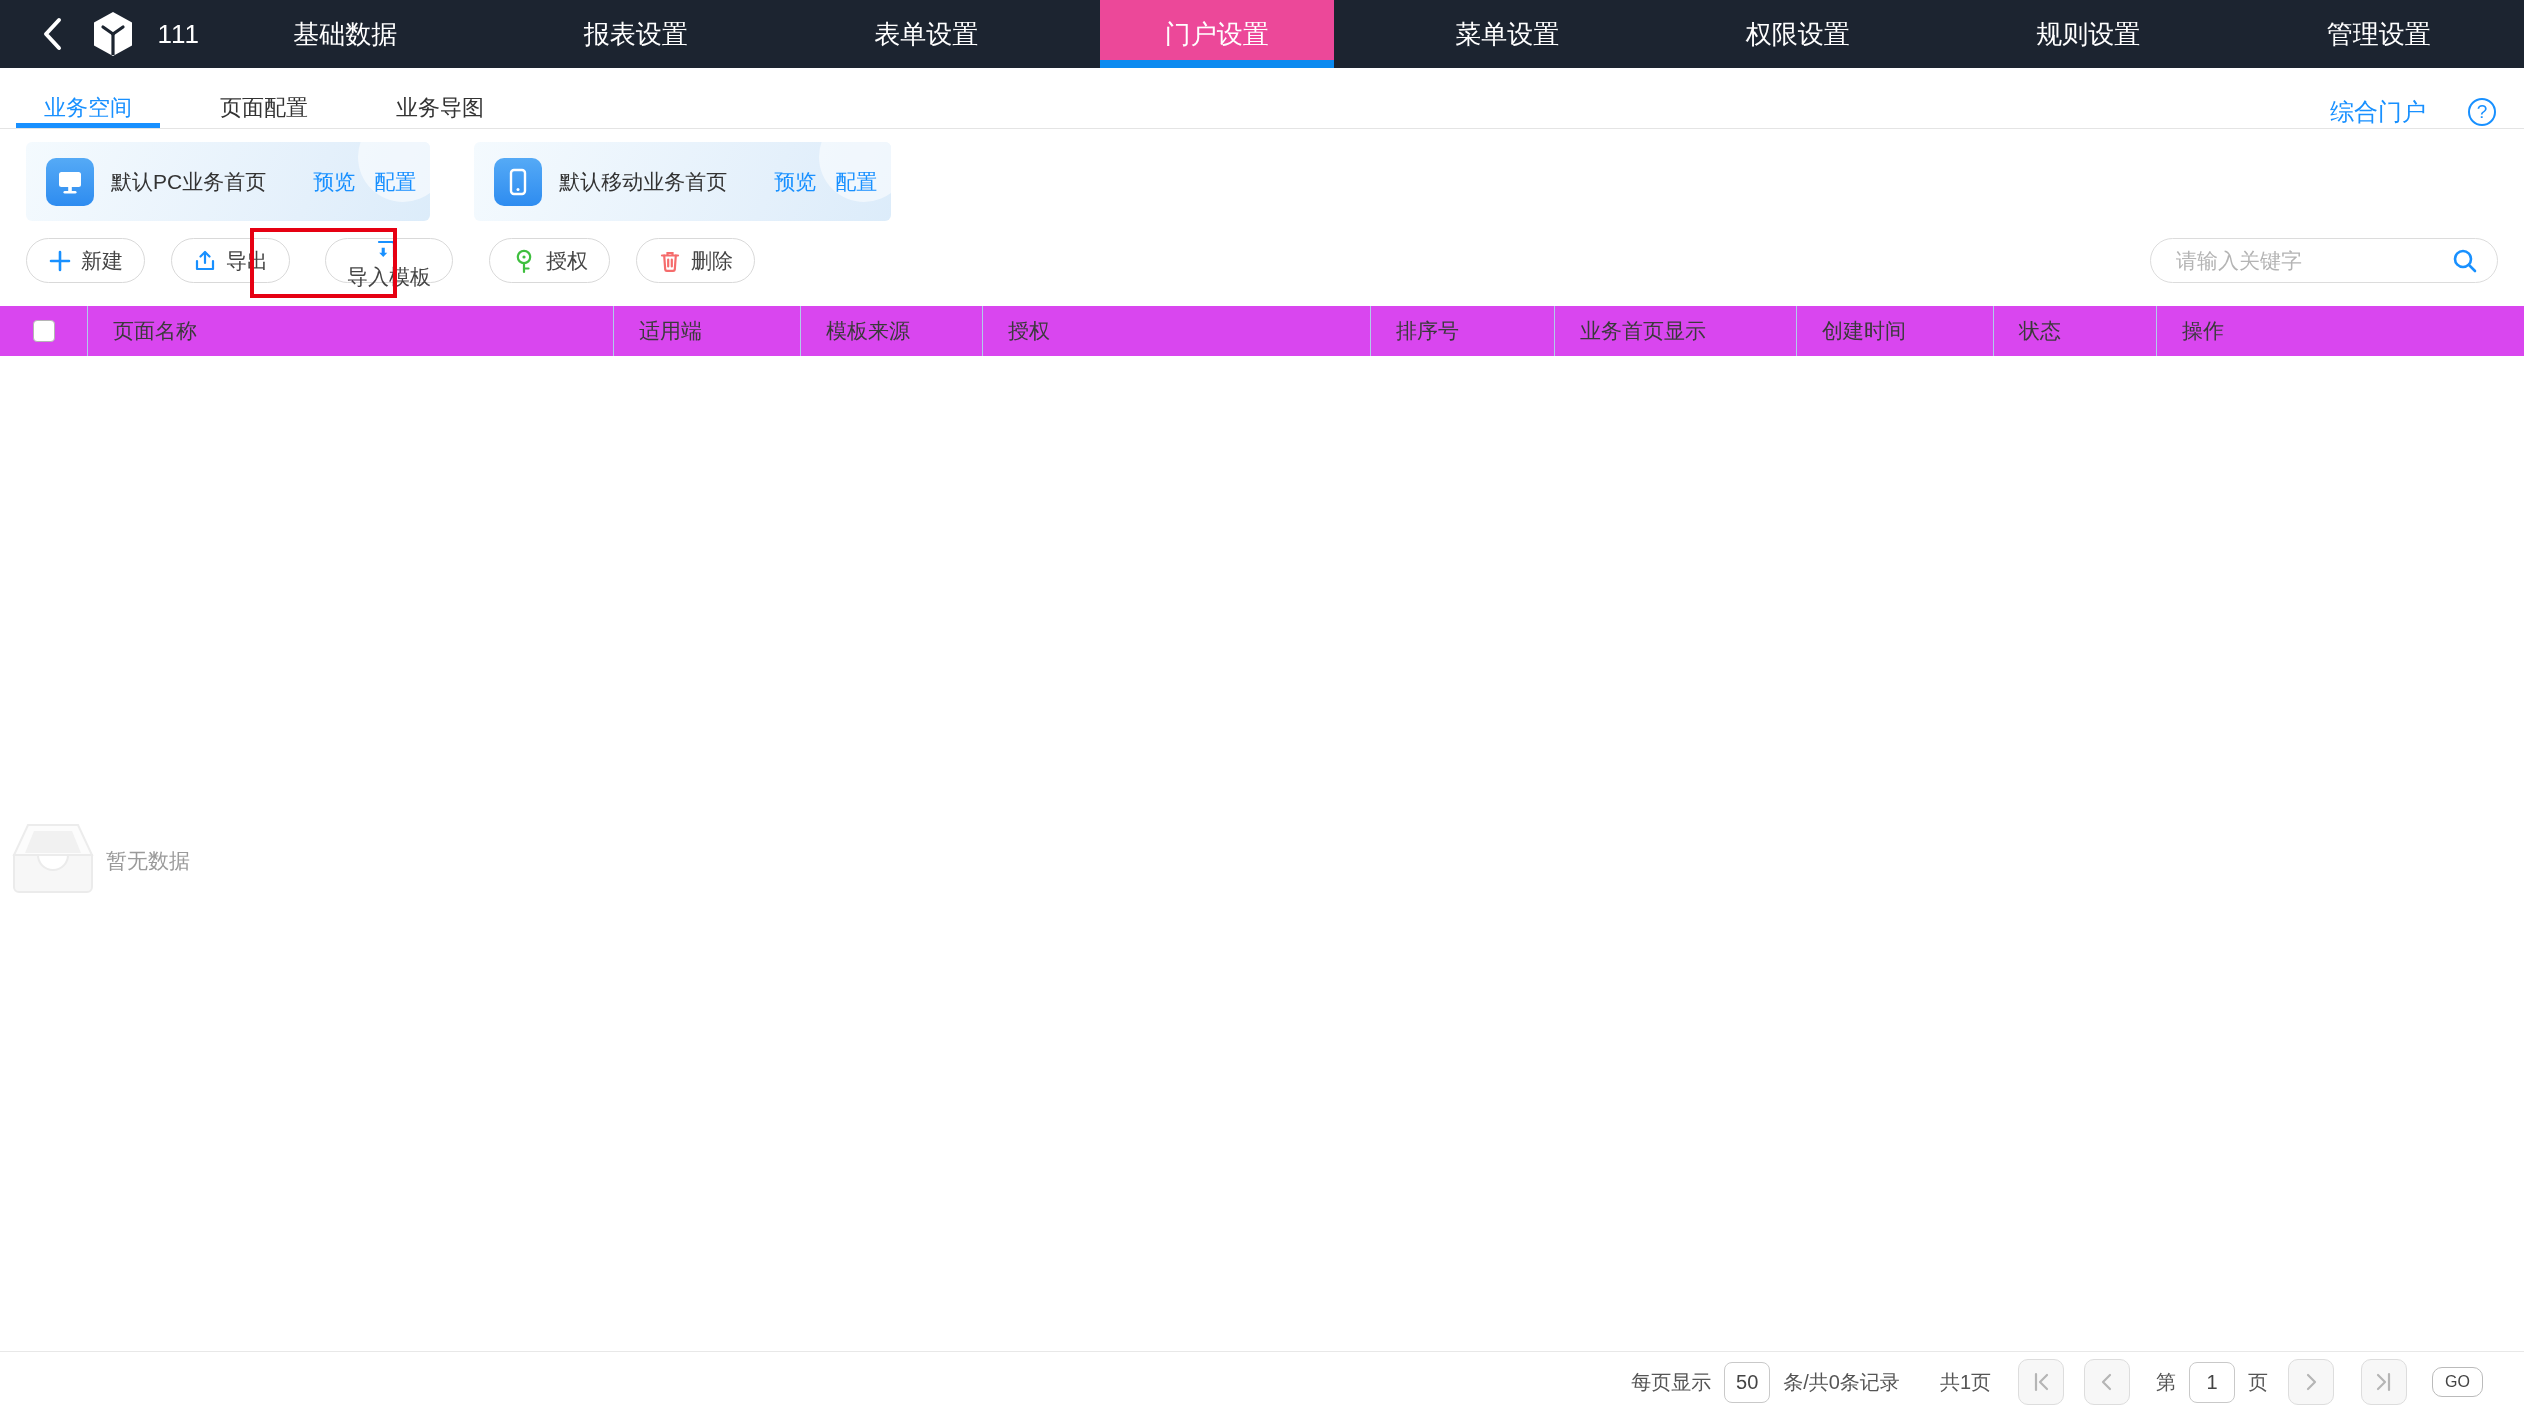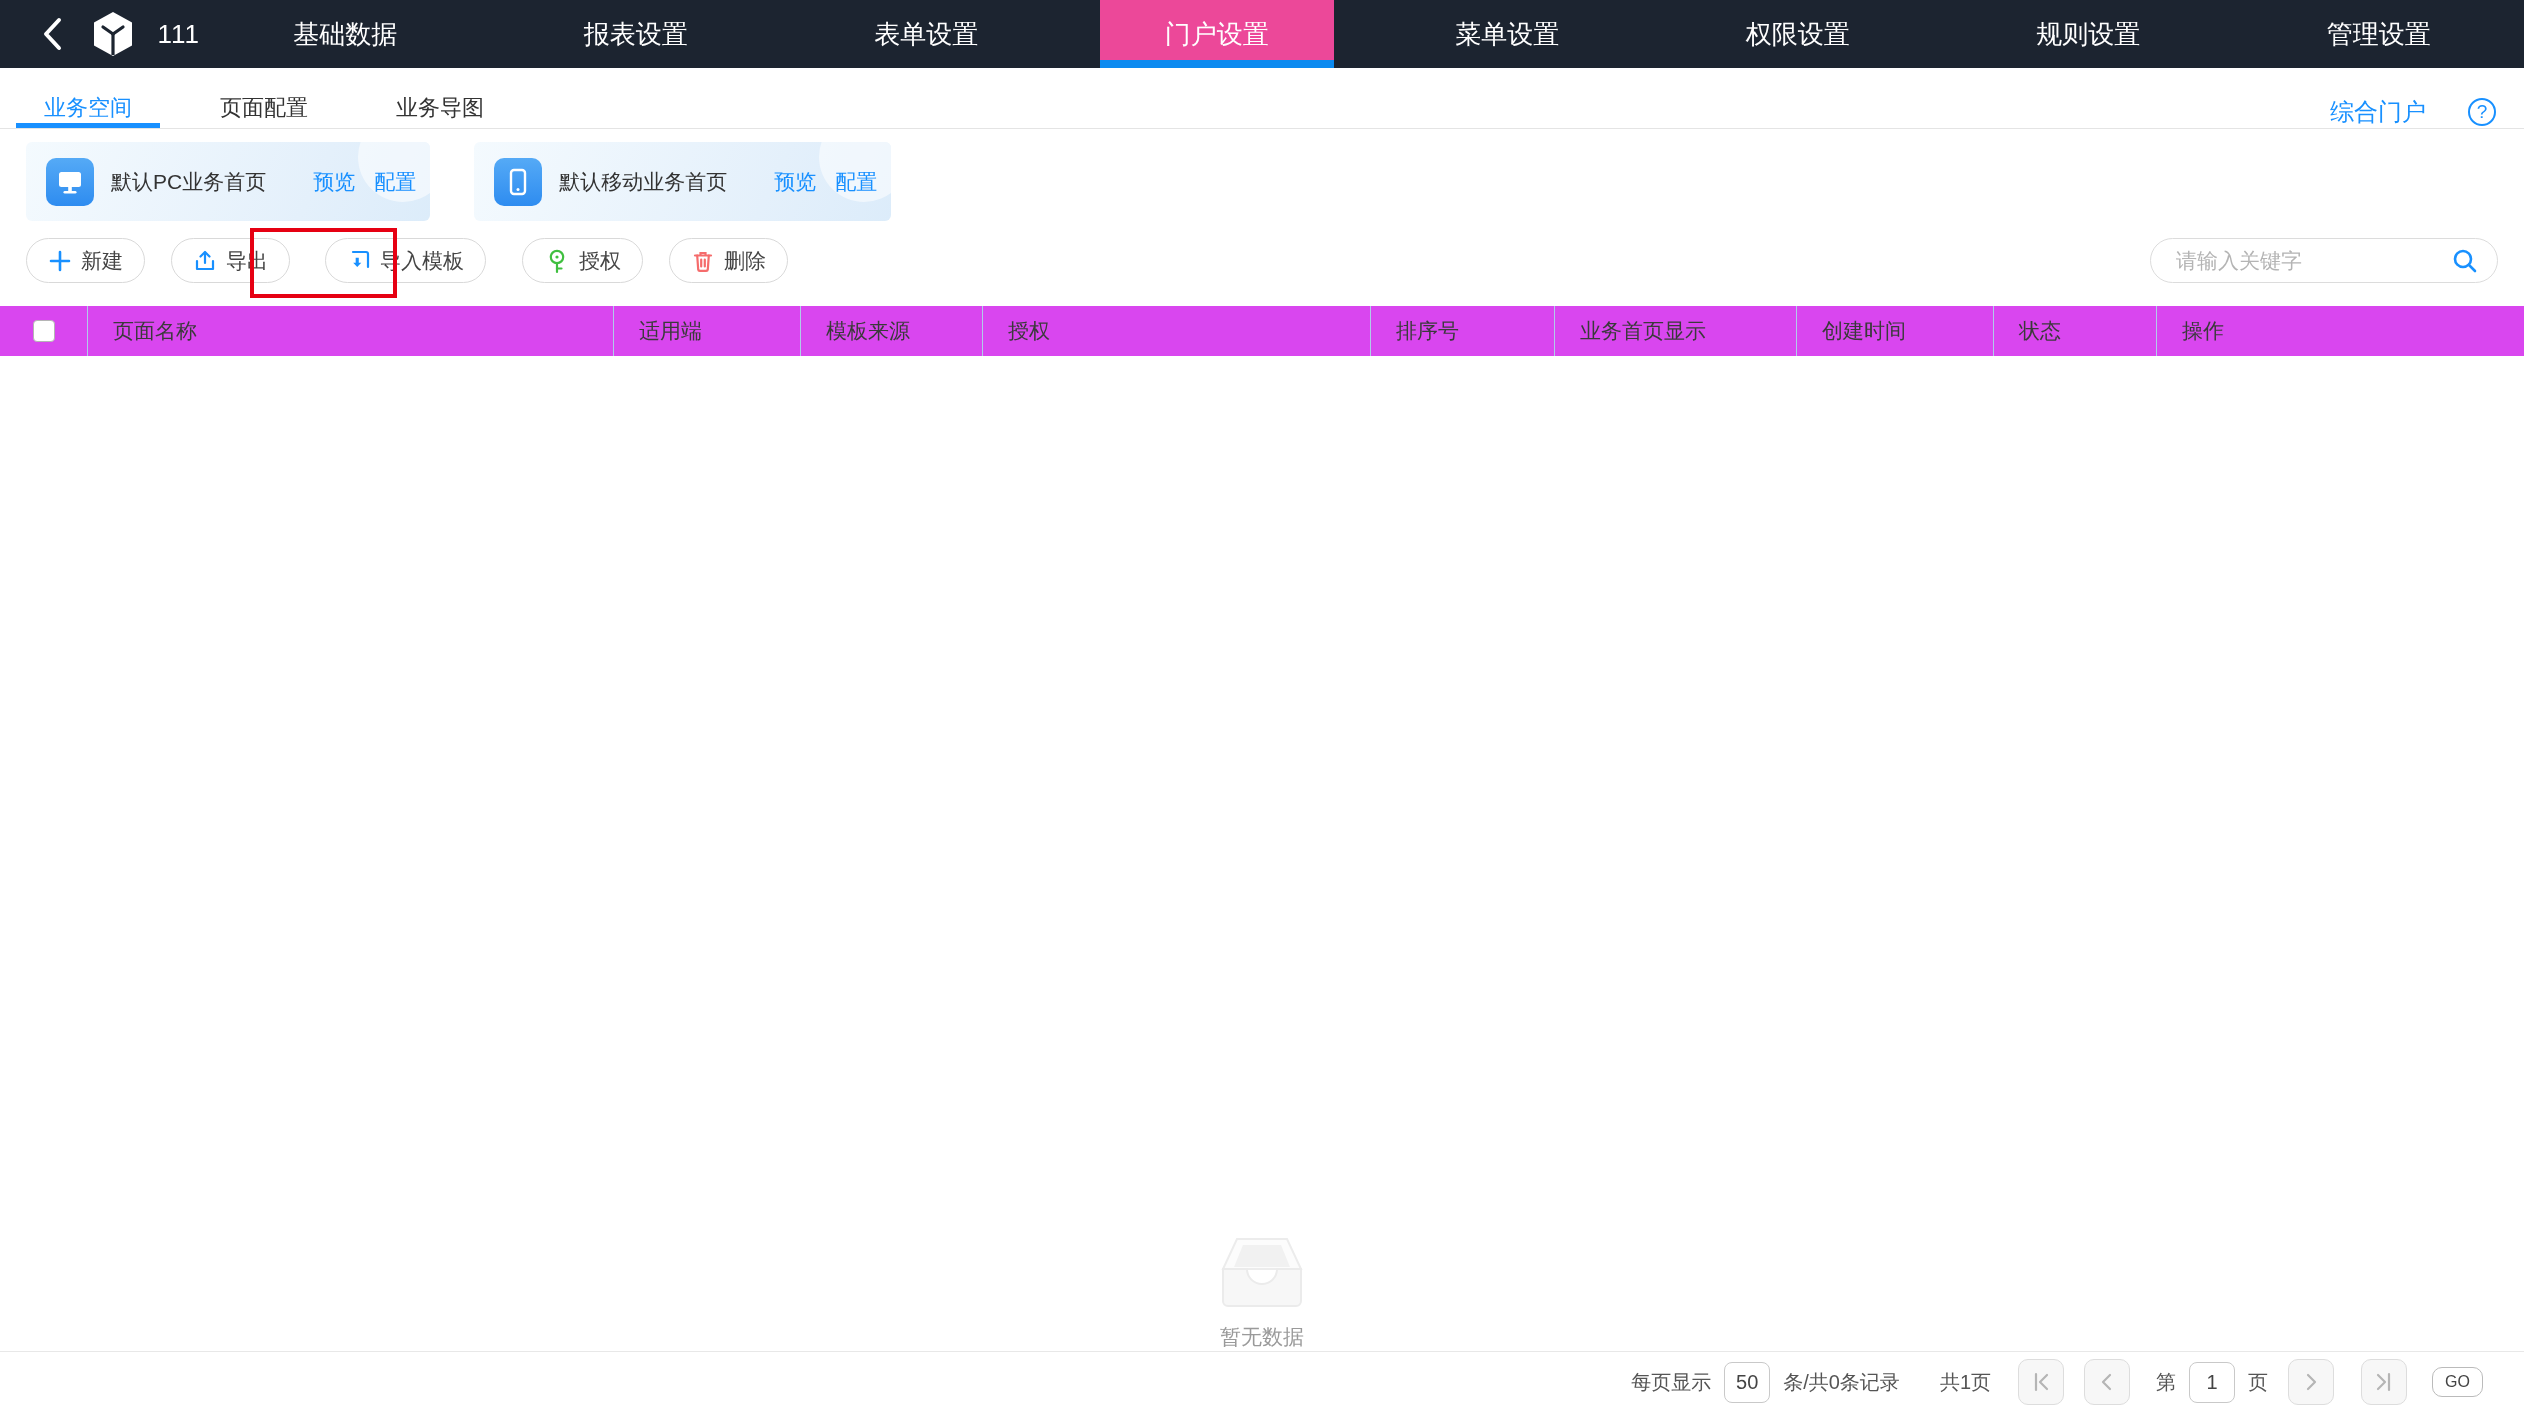--- a/index.html
+++ b/index.html
@@ -40,36 +40,36 @@
                background: linear-gradient(180deg, #55aaf6, #2e8cf0); display:flex; align-items:center; justify-content:center; }
   .card-title { font-size: 21px; color: #333; margin: 0 28px 0 17px; position:relative; white-space:nowrap; }
   .card-link { font-size: 21px; color: #1890ff; cursor: pointer; margin-left: 19px; position:relative; white-space:nowrap; }
 
   
   .toolbar-row { margin-top: 17px; padding: 0 26px; display: flex; align-items: center; height: 45px; }
   .tool-btn { height: 45px; border: 1px solid #d9d9d9; border-radius: 22.5px; background: #fff;
               display: inline-flex; align-items: center; padding: 0 21px; font-size: 21px; color: #444;
               margin-right: 26px; cursor: pointer; white-space: nowrap; }
   .tool-btn .bicon { margin-right: 9px; display:flex; align-items:center; }
-  .tool-btn.import { margin-left: 9px; margin-right: 36px; }
+  .tool-btn.import { margin-left: 9px; margin-right: 36px; flex-direction: column; }
   .annotation-box { position: absolute; left: 250px; top: 228px; width: 147px; height: 70px;
                     border: 4px solid #e60012; z-index: 6; pointer-events: none; }
   .search-wrap { margin-left: auto; position: relative; }
   .search-input { width: 348px; height: 45px; border: 1px solid #dcdcdc; border-radius: 22.5px;
                   padding: 0 56px 0 25px; font-size: 21px; color:#333; outline:none; font-family: inherit; }
   .search-input::placeholder { color: #b4b4b4; }
   .search-icon { position: absolute; right: 18px; top: 8px; cursor: pointer; }
 
   
   .grid-header { margin-top: 23px; height: 50px; background: #d946ef; display: flex; align-items: stretch;
                  font-size: 21px; color: #3a3a3a; }
   .gh-cell { display: flex; align-items: center; padding-left: 25px; border-left: 1px solid #b0cbe9; }
   .gh-cell:first-child { border-left: none; justify-content: center; padding-left: 0; }
   .checkbox { width: 22px; height: 22px; background: #fff; border: 1px solid #b5b5b5; border-radius: 4px; cursor: pointer; }
-  .grid-body { height: 995px; display: flex; flex-direction: column; align-items: center; justify-content: flex-end; }
+  .grid-body { height: 995px; display: flex; flex-direction: row; align-items: center; justify-content: flex-start; }
   .empty-text { margin-top: 14px; font-size: 21px; color: #9a9a9a; }
 
   
   .footer { position: absolute; left: 0; right: 0; bottom: 0; height: 61px; border-top: 1px solid #e8e8e8;
             display: flex; align-items: center; justify-content: flex-end; padding-right: 41px; font-size: 20px; color: #555; }
   .pg-label { white-space: nowrap; }
   .pg-input { width: 46px; height: 41px; border: 1px solid #c9c9c9; border-radius: 8px; text-align: center;
               font-size: 20px; color: #444; outline: none; margin: 0 13px; font-family: inherit; }
   .pg-btn { width: 46px; height: 46px; border: 1px solid #ddd; border-radius: 10px; background: #f7f7f7;
             display: inline-flex; align-items: center; justify-content: center; margin-left: 27px; cursor: default; }

